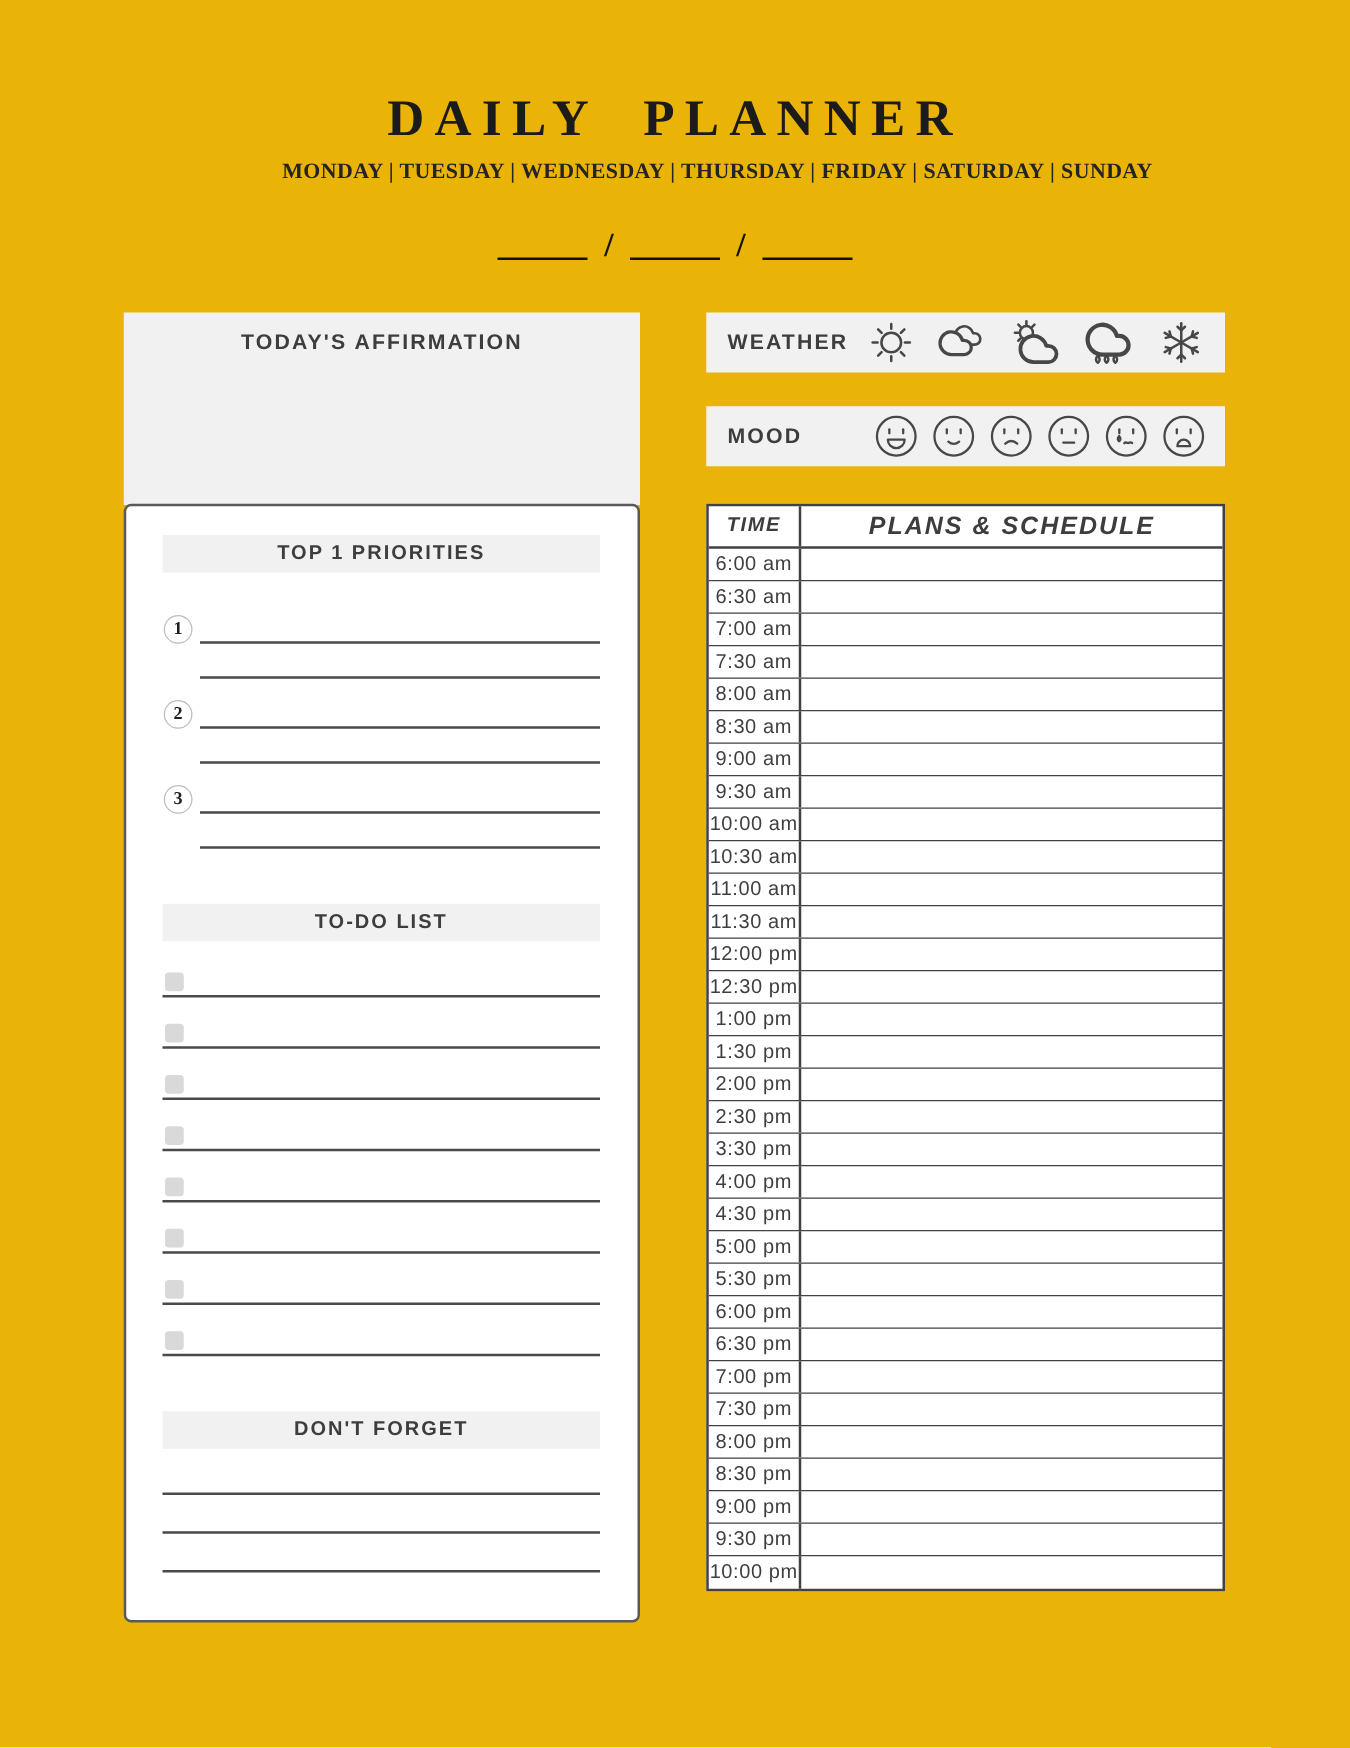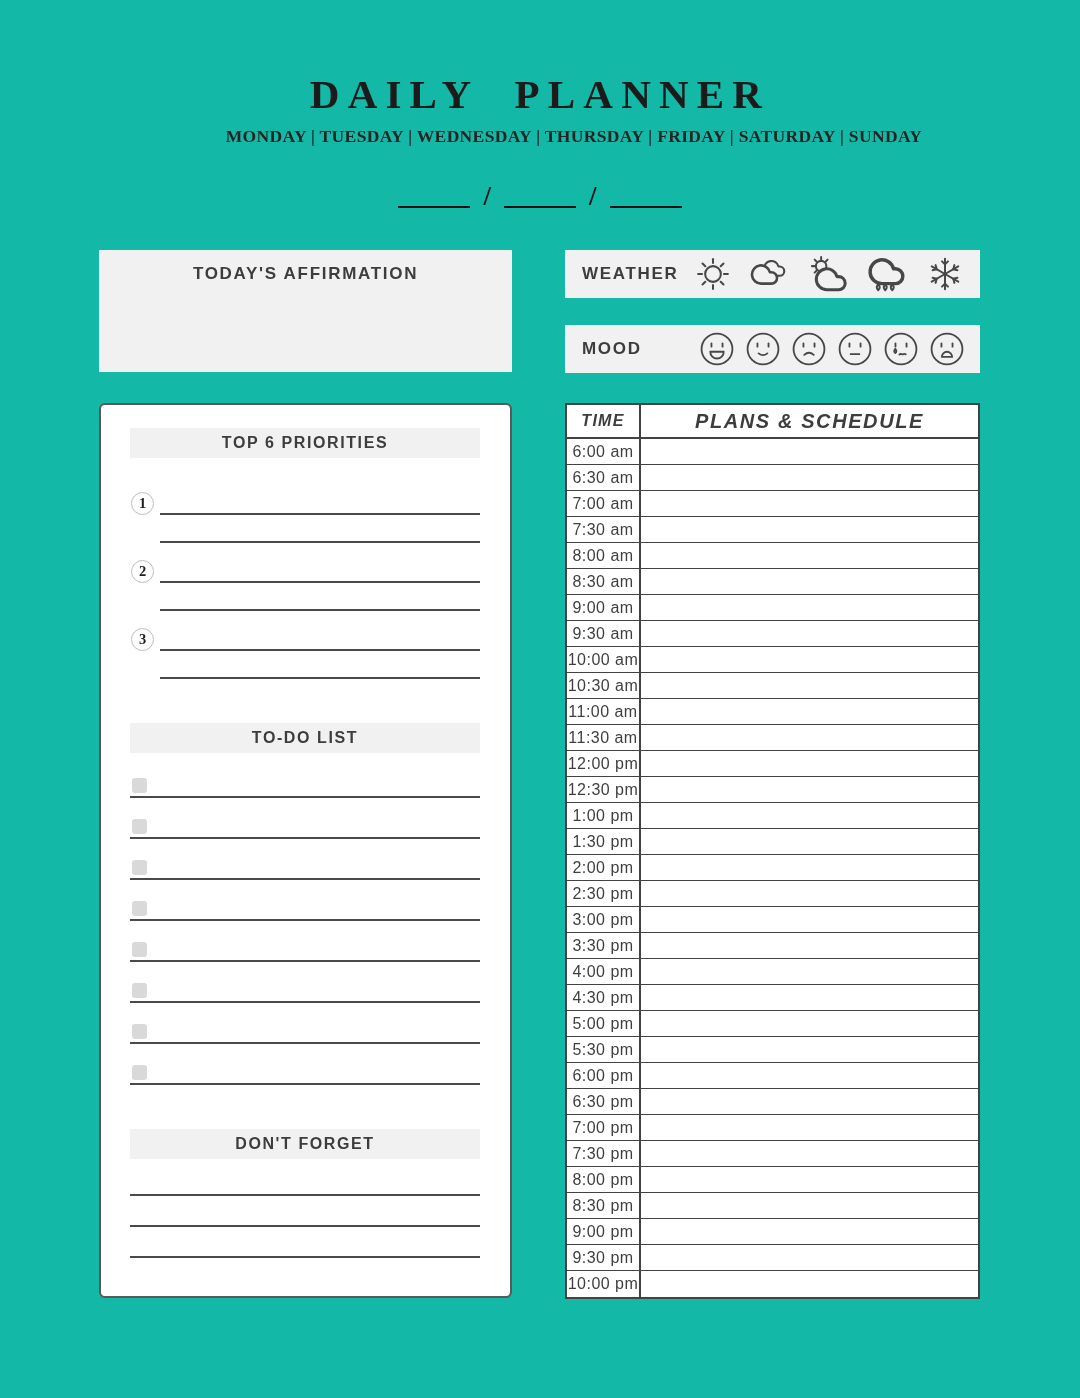--- a/index.html
+++ b/index.html
@@ -1,18 +1,18 @@
 <!DOCTYPE html>
 <html style="--bar-bg: #f1f1f2; --border: #424242; --line: #4a4a4a; --text: #3d3d3d; --title-text: #1b1b1b; --checkbox: #d9d9d9;"><head>
 <meta charset="utf-8">
 <style>
   * { margin:0; padding:0; box-sizing:border-box; }
   html,body { background:#ffffff; }
   #page {
-    position:relative; width:1080px; height:1398px; background:#14b8a6;
+    position:relative; width:1080px; height:1398px; background:#eab308;
     font-family:"Liberation Sans", sans-serif; overflow:hidden;
   }
   
   .title {
     position:absolute; top:70px; left:0; width:100%; text-align:center;
     font-family:"Liberation Serif", serif; font-weight:700; font-size:41px;
     letter-spacing:0.2em; word-spacing:0.45em; color:var(--title-text);
   }
   .days {
     position:absolute; top:126px; left:0; width:100%; text-align:center;
@@ -24,21 +24,21 @@
     display:flex; justify-content:center; align-items:flex-end; gap:13px;
   }
   .date-blank { width:72px; height:100%; border-bottom:2.5px solid #111; }
   .date-slash {
     font-family:"Liberation Serif", serif; font-weight:700; font-size:27px;
     color:#111; line-height:1; transform:translateY(2px);
   }
   
   .graybox { background:var(--bar-bg); }
   .affirmation {
-    position:absolute; left:99px; top:250px; width:413px; height:122px;
+    position:absolute; left:99px; top:250px; width:413px; height:154px;
     text-align:center; padding-top:14px;
   }
   .bar-label {
     font-size:17px; font-weight:700; letter-spacing:0.1em; color:var(--text);
   }
   .side-bar {
     position:absolute; left:565px; width:415px; height:48px;
     display:flex; align-items:center; padding:0 14px 0 17px;
   }
   .weather-bar { top:250px; }
@@ -261,21 +261,21 @@
             <circle cx="24" cy="24" r="19.5"></circle>
             <line x1="17" y1="17" x2="17" y2="21"></line>
             <line x1="31" y1="17" x2="31" y2="21"></line>
             <path d="M17.5 34 a6.5 6.5 0 0 1 13 0 z" fill="#f1f1f2"></path>
           </svg>
         </span>
       </div>
   </div>
 
   <div class="left-box">
-    <div class="section-bar priorities-bar">TOP 6 PRIORITIES</div>
+    <div class="section-bar priorities-bar">TOP 1 PRIORITIES</div>
     <div class="p-items" id="p-items">
         <div class="p-item">
           <div class="p-num">1</div>
     <div class="p-line1"></div>
     <div class="p-line2"></div>
         </div>
         <div class="p-item">
           <div class="p-num">2</div>
     <div class="p-line1"></div>
     <div class="p-line2"></div>
@@ -403,24 +403,20 @@
         </div>
         <div class="s-row">
           <div class="s-time">2:00 pm</div>
           <div class="s-plan"></div>
         </div>
         <div class="s-row">
           <div class="s-time">2:30 pm</div>
           <div class="s-plan"></div>
         </div>
         <div class="s-row">
-          <div class="s-time">3:00 pm</div>
-          <div class="s-plan"></div>
-        </div>
-        <div class="s-row">
           <div class="s-time">3:30 pm</div>
           <div class="s-plan"></div>
         </div>
         <div class="s-row">
           <div class="s-time">4:00 pm</div>
           <div class="s-plan"></div>
         </div>
         <div class="s-row">
           <div class="s-time">4:30 pm</div>
           <div class="s-plan"></div>

